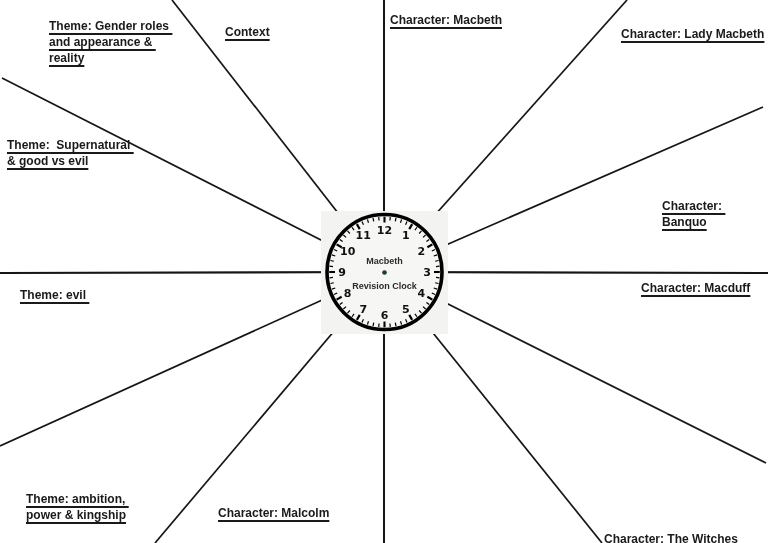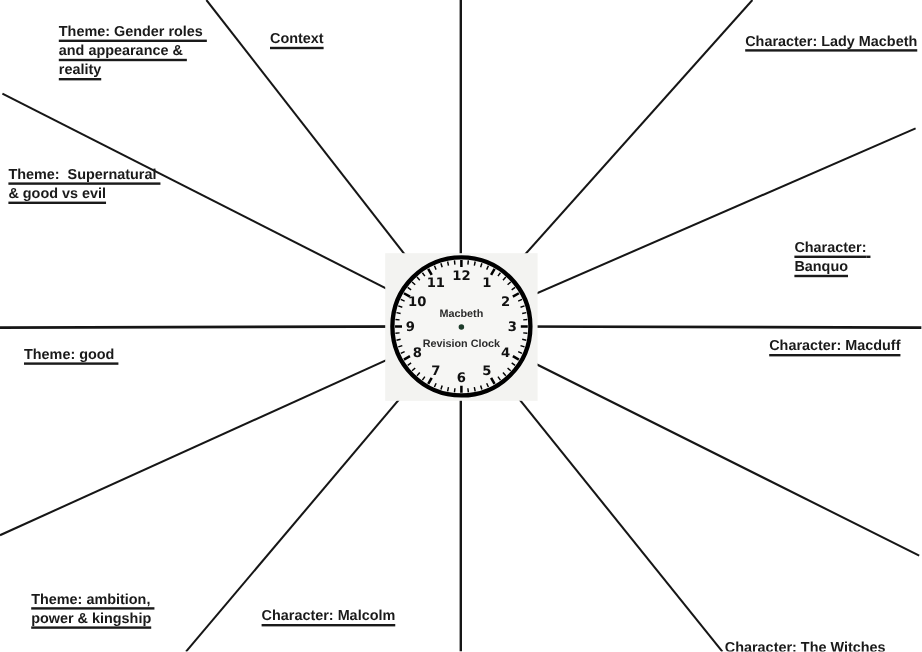--- a/index.html
+++ b/index.html
@@ -136,24 +136,25 @@
       <text x="63.5" y="53" text-anchor="middle" class="clock-center-text">Macbeth</text>
       <circle cx="63.5" cy="61.5" r="2.3" fill="#1d3b2a"></circle>
       <text x="63.5" y="78" text-anchor="middle" class="clock-center-text">Revision Clock</text>
     </svg>
   </div>
 
   <div class="label" style="left:49px;  top:18px;">Theme: Gender roles 
 and appearance &amp; 
 reality</div>
   <div class="label" style="left:225px; top:24px;">Context</div>
+  <div class="label" style="left:390px; top:12px;">Character: Macbeth</div>
   <div class="label" style="left:7px;   top:137px;">Theme:  Supernatural 
 &amp; good vs evil</div>
   <div class="label" style="left:621px; top:26px;">Character: Lady Macbeth</div>
   <div class="label" style="left:662px; top:151px;margin-top:47px;">Character: Banquo</div>
-  <div class="label" style="left:20px;  top:287px;">Theme: good </div>
+  <div class="label" style="left:20px;  top:287px;">Theme: evil </div>
   <div class="label" style="left:641px; top:280px;">Character: Macduff</div>
   <div class="label" style="left:26px;  top:491px;">Theme: ambition, 
 power &amp; kingship</div>
   <div class="label" style="left:218px; top:505px;">Character: Malcolm</div>
   <div class="label" style="left:604px; top:531px;text-decoration:underline;">Character: The Witches</div>
 
 </div>
 
 </body></html>

